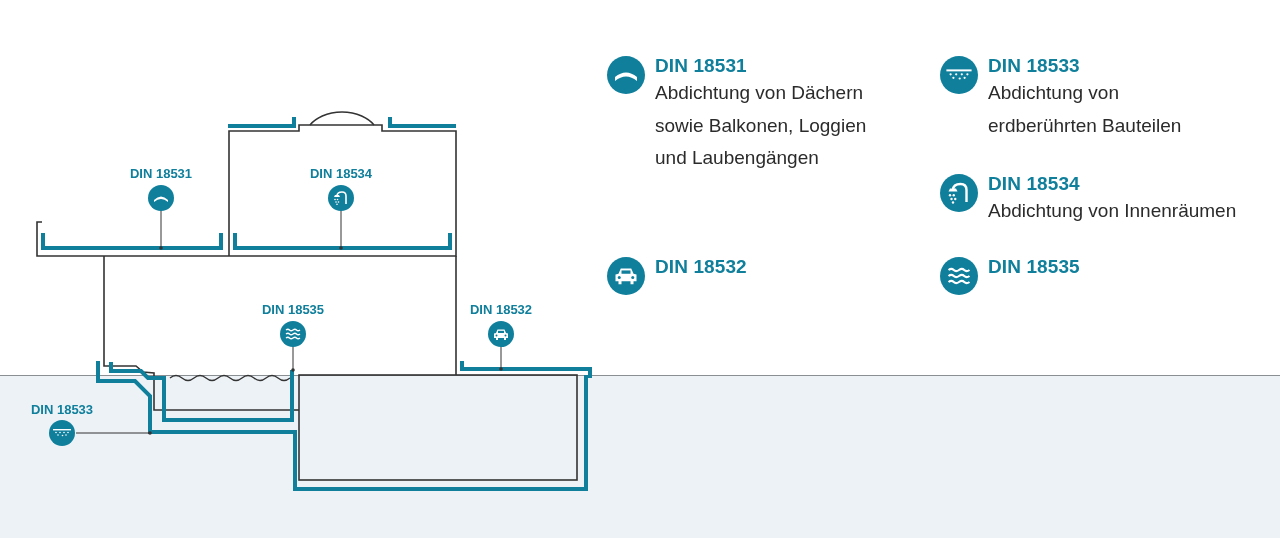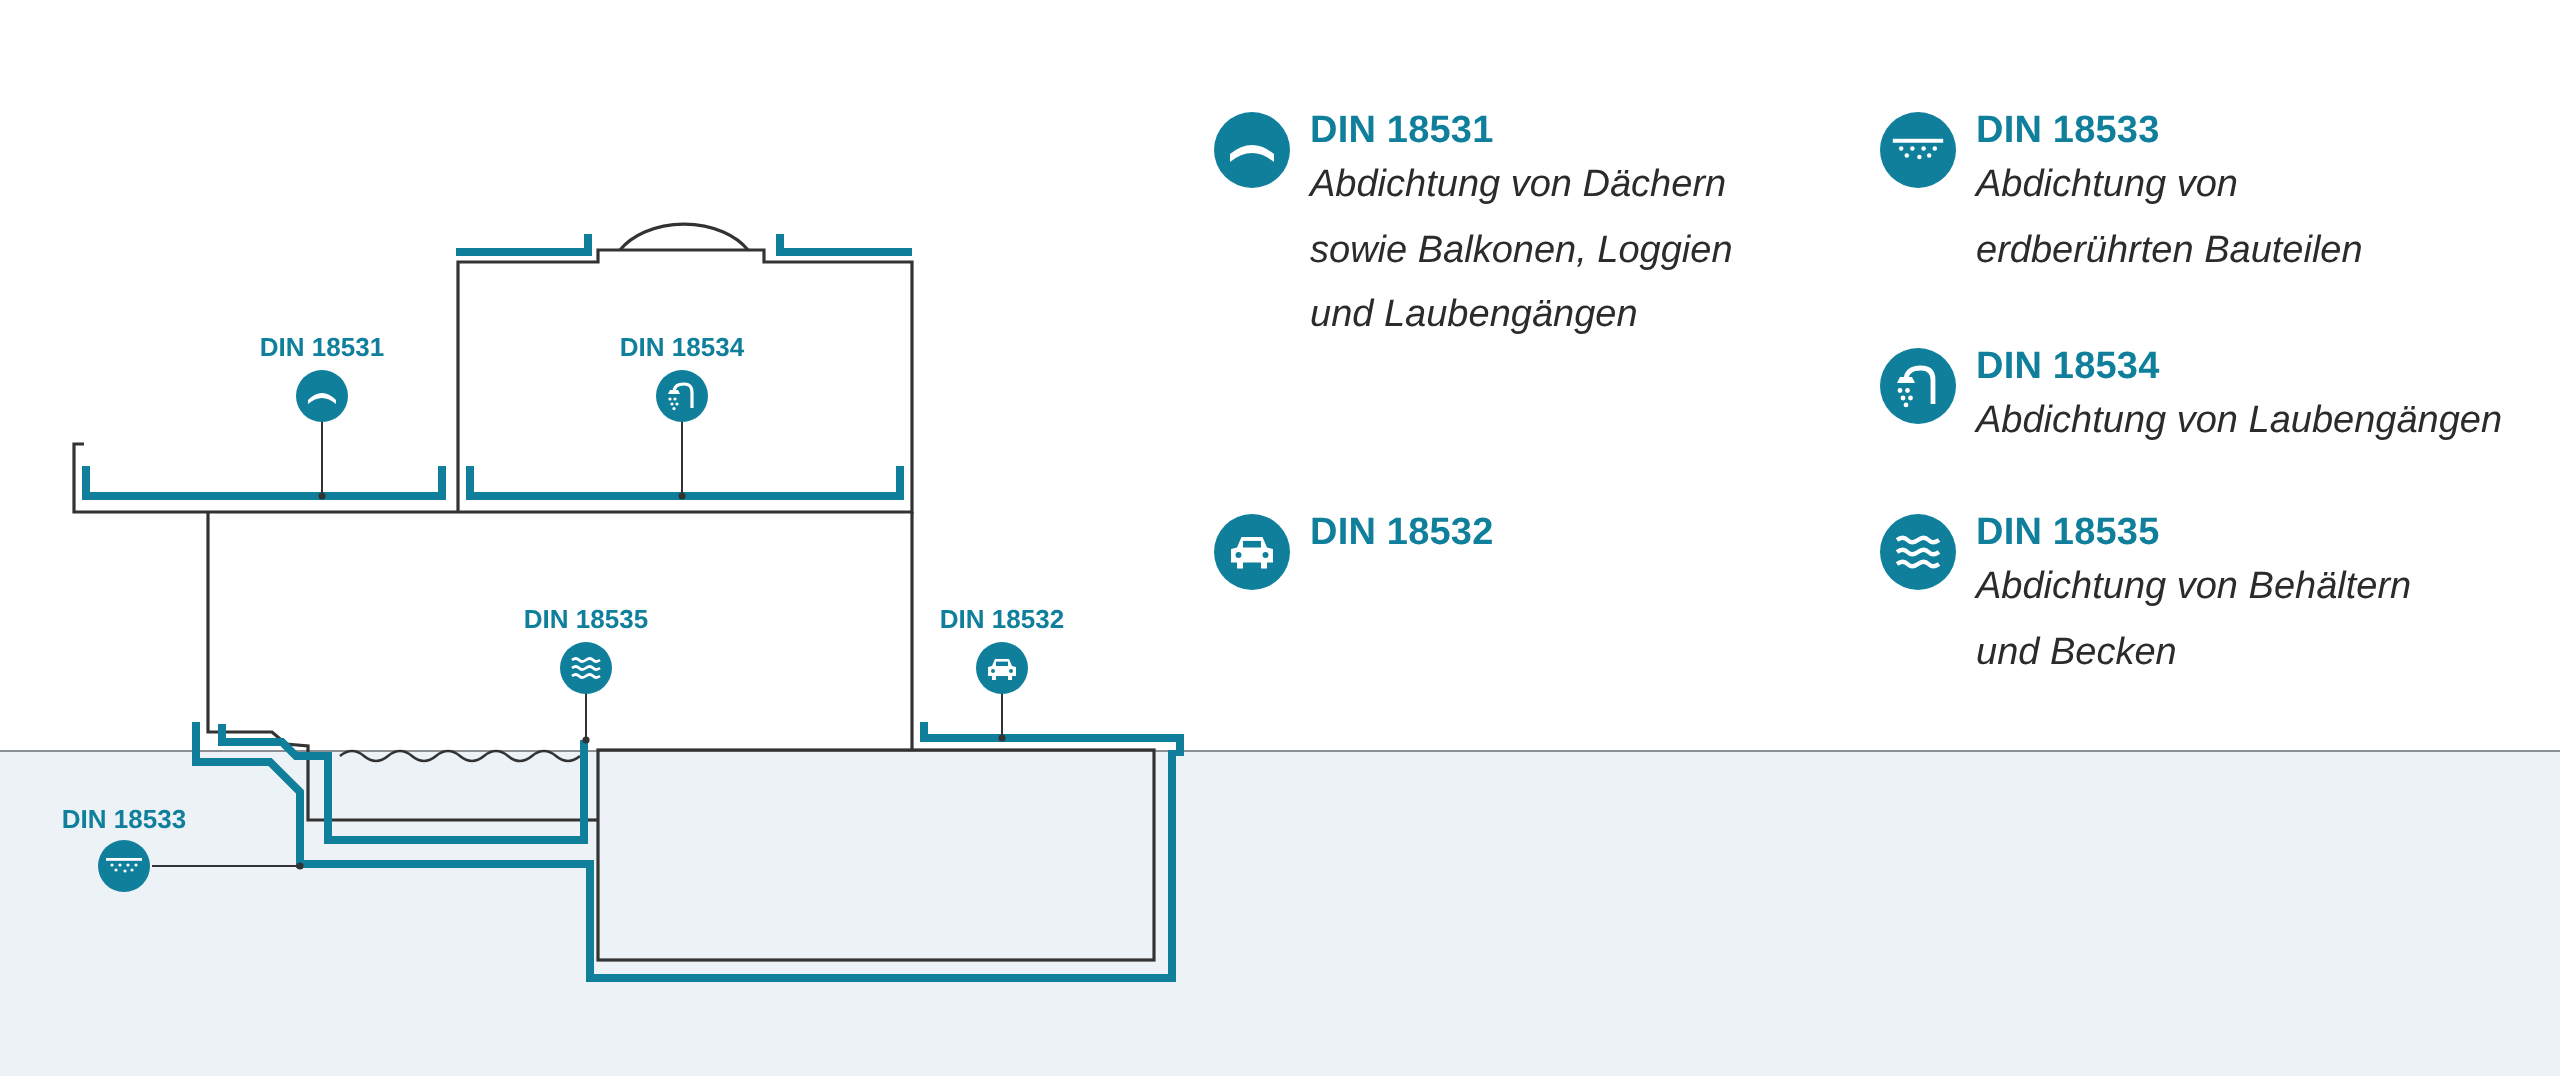--- a/index.html
+++ b/index.html
@@ -23,21 +23,20 @@
       margin-top: 1px;
     }
     .legend-text { display: flex; flex-direction: column; }
     .legend-code {
       color: #0f7f9c; font-weight: bold; font-size: 19px; line-height: 22px;
       letter-spacing: 0.1px;
     }
     .legend-desc {
       color: #2b2b2b; font-size: 19px; line-height: 32.5px; margin-top: 0px;
       white-space: pre-line;
-      font-style: italic;
     }
     .diag-label {
       position: absolute; color: #0f7f9c; font-weight: bold; font-size: 13px;
       white-space: nowrap; transform: translateX(-50%);
     }
     .diag-icon {
       position: absolute; width: 26px; height: 26px; border-radius: 50%;
       background: #0f7f9c; transform: translate(-50%, -50%);
       display: flex; align-items: center; justify-content: center;
     }
@@ -220,32 +219,30 @@
           <circle cx="2" cy="9.5" r=".8"></circle>
           <circle cx="4.5" cy="9.5" r=".8"></circle>
           <circle cx="3" cy="12" r=".8"></circle>
           <circle cx="5.5" cy="12" r=".8"></circle>
           <circle cx="4" cy="14.3" r=".8"></circle>
         </g>
       </svg>
   </div>
   <div class="legend-text">
     <span class="legend-code">DIN 18534</span>
-    <span class="legend-desc">Abdichtung von Laubengängen</span>
+    <span class="legend-desc">Abdichtung von Innenräumen</span>
   </div>
 </div>
 
 <div class="legend-item" style="left:940px; top:256px;">
   <div class="legend-icon">
     <svg width="24" height="18" viewBox="0 0 16 12">
         <g stroke="#fff" stroke-width="1.4" fill="none">
           <path d="M1,2 q2,-1.5 3.5,0 t3.5,0 t3.5,0 t3.5,0"></path>
           <path d="M1,6 q2,-1.5 3.5,0 t3.5,0 t3.5,0 t3.5,0"></path>
           <path d="M1,10 q2,-1.5 3.5,0 t3.5,0 t3.5,0 t3.5,0"></path>
         </g>
       </svg>
   </div>
   <div class="legend-text">
     <span class="legend-code">DIN 18535</span>
-    <span class="legend-desc">Abdichtung von Behältern
-und Becken</span>
   </div>
 </div>
 
 </body></html>

